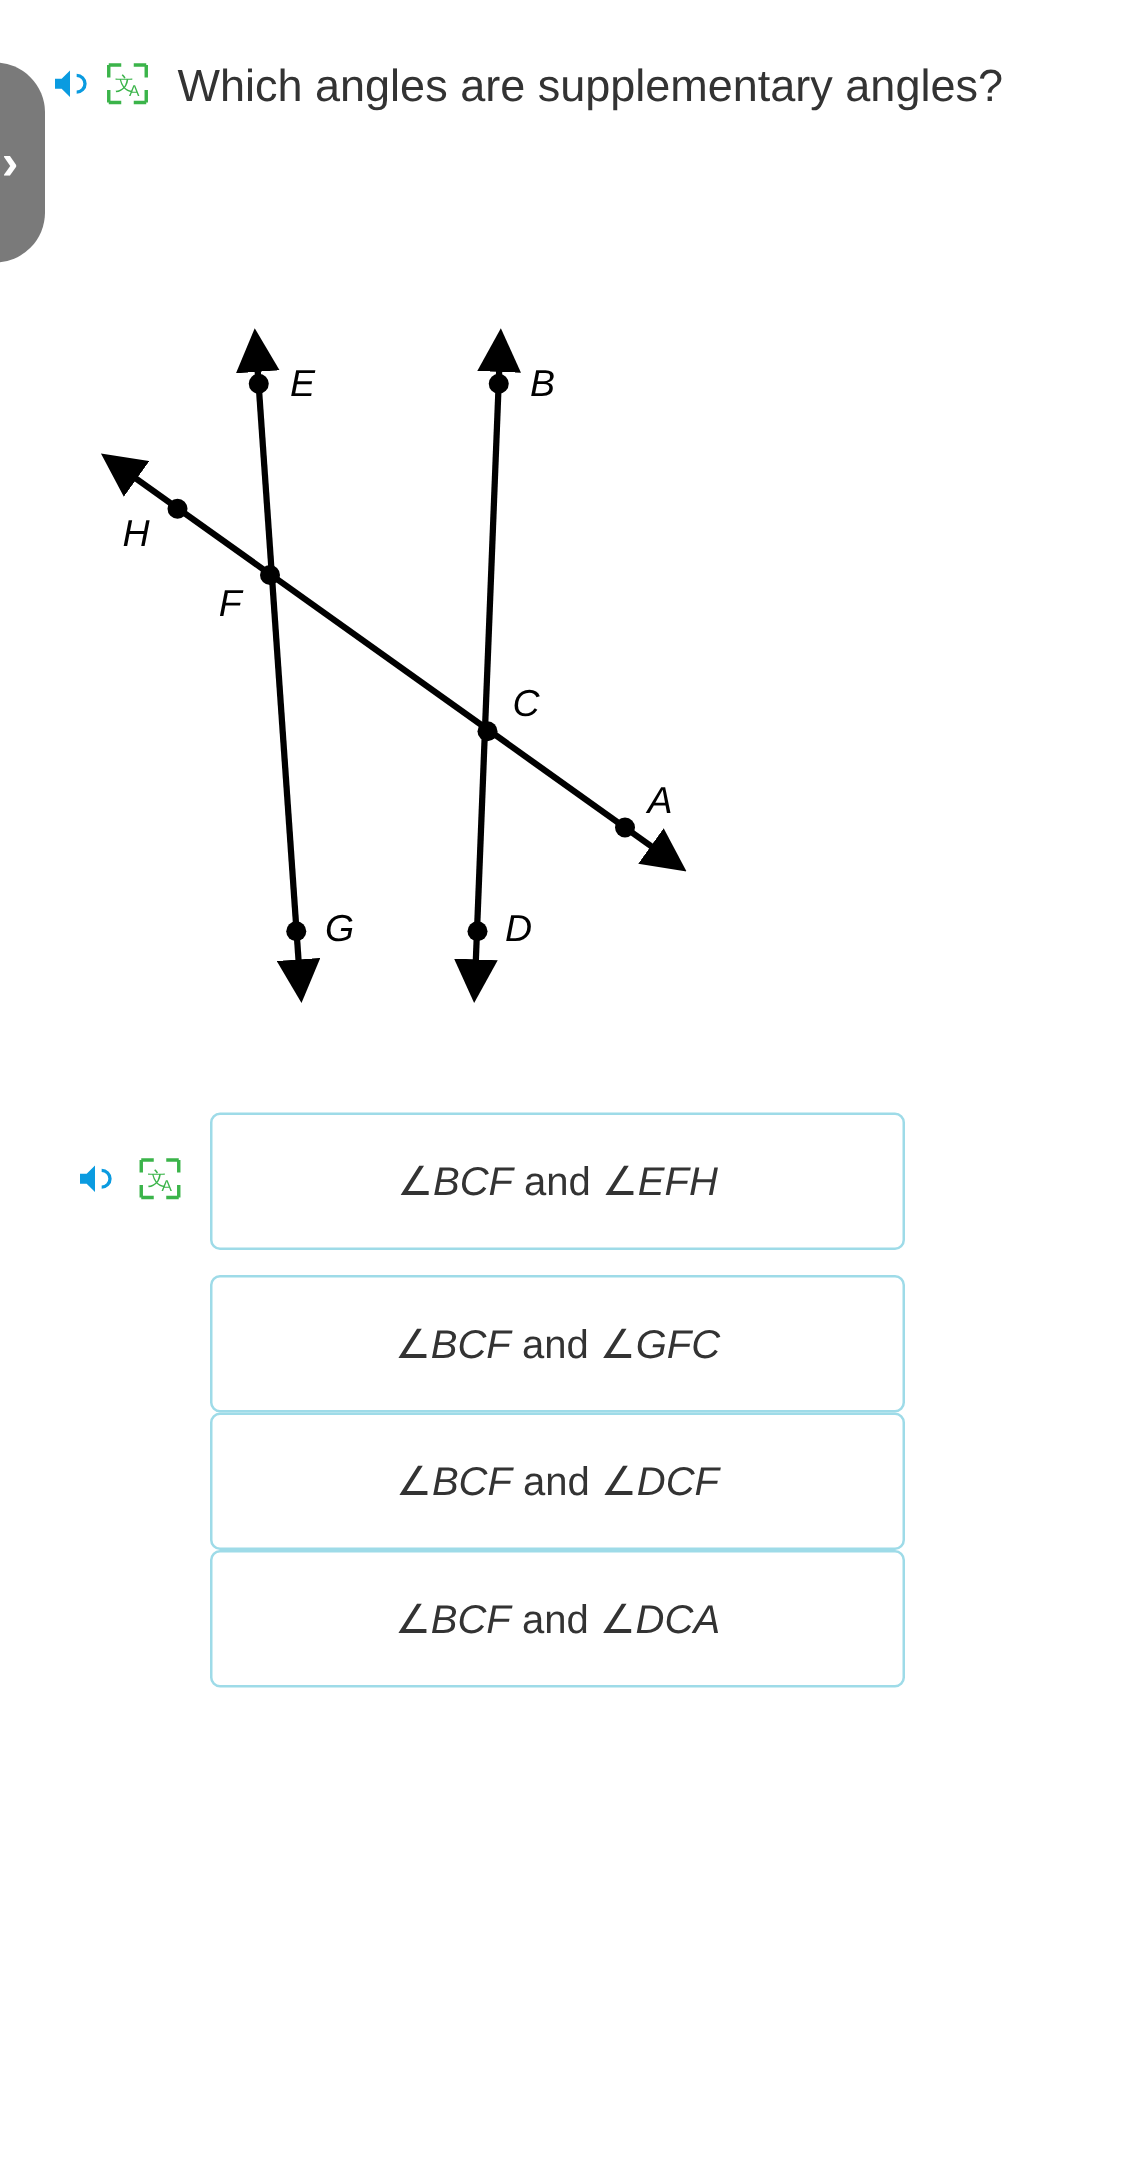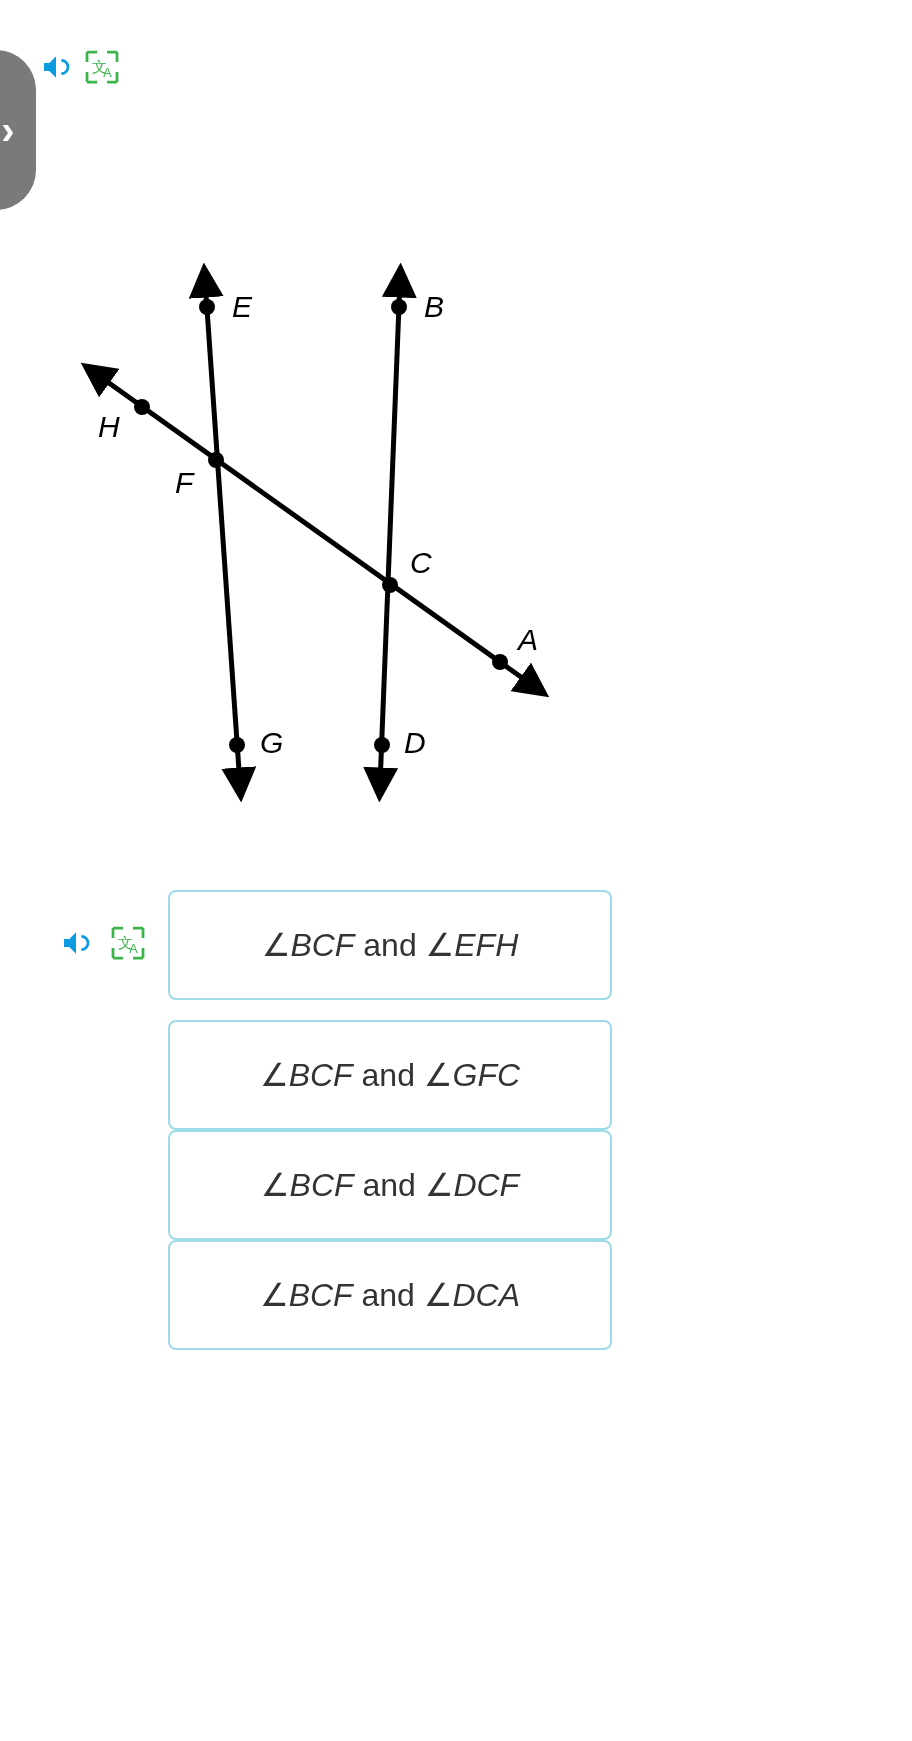--- a/index.html
+++ b/index.html
@@ -12,21 +12,21 @@
 .audio-icon svg { width:32px; height:32px; }
 .translate-icon { color:#3bb44a; border:2px dashed transparent; }
 .translate-icon svg { width:40px; height:40px; }
 .question-text { font-size:36px; color:#333; line-height:1.35; }
 .figure-wrap { position:absolute; left:60px; top:255px; width:540px; height:560px; }
 .figure-wrap svg { width:100%; height:100%; }
 .point-label { font-family: Arial; font-style: italic; font-size:30px; fill:#000; }
 .answers { position:absolute; left:10px; top:890px; width:880px; }
 .answer-row { display:flex; align-items:center; gap:18px; margin-bottom:20px; }
 .row-icons { display:flex; align-items:center; gap:14px; width:140px; justify-content:flex-end; }
-.answer-btn { margin-left:158px; width:444px; border:2px solid #9edbe8; border-radius:8px; background:#fff; padding:34px 12px; text-align:center; font-size:32px; color:#333; cursor:pointer; }
+.answer-btn { margin-left:158px; width:556px; border:2px solid #9edbe8; border-radius:8px; background:#fff; padding:34px 12px; text-align:center; font-size:32px; color:#333; cursor:pointer; }
 .answer-row .answer-btn { margin-left:0; }
 .angle { font-style:normal; }
 .var { font-style:italic; }
 </style>
 </head>
 <body>
 
 <div class="nav-bubble">
   <span class="nav-chevron">›</span>
 </div>
@@ -40,20 +40,21 @@
         </svg>
     </span>
     <span class="translate-icon">
       <svg viewBox="0 0 32 32" fill="none" stroke="currentColor" stroke-width="2.2">
         <path d="M4 4h8M4 4v8M28 4h-8M28 4v8M4 28h8M4 28v-8M28 28h-8M28 28v-8"></path>
         <text x="8" y="20" font-size="12" fill="currentColor" stroke="none" font-family="Arial">文</text>
         <text x="17" y="24" font-size="10" fill="currentColor" stroke="none" font-family="Arial">A</text>
       </svg>
     </span>
   </div>
+  <div class="question-text">Which angles are supplementary angles?</div>
 </div>
 
 <div class="figure-wrap">
   <svg viewBox="0 0 540 560">
     <defs>
       <marker id="arr" viewBox="0 0 10 10" refX="5" refY="5" markerWidth="7" markerHeight="7" orient="auto-start-reverse">
         <path d="M0 0L10 5L0 10z" fill="#000"></path>
       </marker>
     </defs>
 

